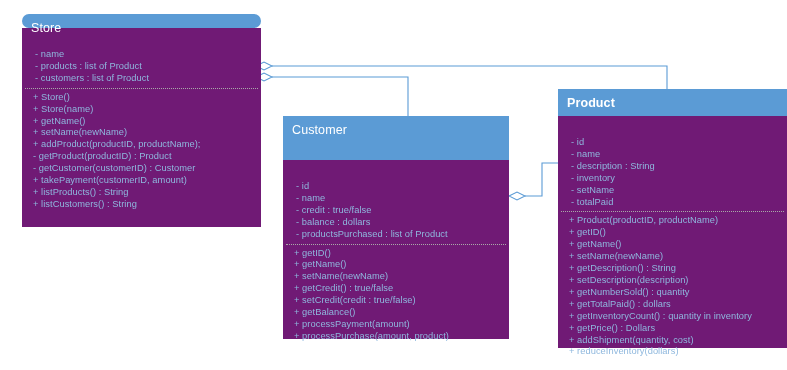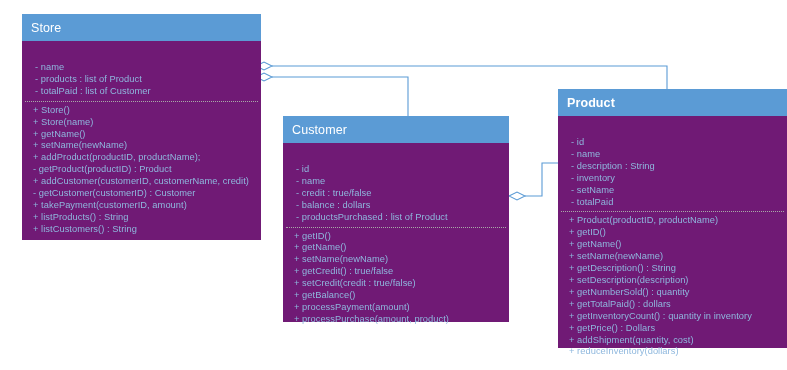--- a/index.html
+++ b/index.html
@@ -83,48 +83,47 @@
     <polygon points="256,77 264,73 272,77 264,81" fill="#FFFFFF" stroke="#5B9BD5" stroke-width="1.1"></polygon>
   </g>
 
   <g>
     <path d="M 525 196 L 542 196 L 542 163 L 558 163" fill="none" stroke="#5B9BD5" stroke-width="1.1"></path>
     <polygon points="509,196 517,192 525,196 517,200" fill="#FFFFFF" stroke="#5B9BD5" stroke-width="1.1"></polygon>
   </g>
 </svg>
 
 <div class="uml-class" id="class-store" style="left:22px; top:14px; width:239px;">
-  <div class="uml-header" style="height:27px;">
+  <div class="uml-header" style="height:14px;border-radius:9px;">
     <span>Store</span>
   </div>
   <div class="uml-body" style="height:199px;">
     <ul class="uml-section uml-attrs">
       <li class="uml-member">- name</li>
       <li class="uml-member">- products : list of Product</li>
-      <li class="uml-member">- totalPaid : list of Customer</li>
+      <li class="uml-member">- customers : list of Product</li>
     </ul>
     <div class="uml-divider"></div>
     <ul class="uml-section uml-methods">
       <li class="uml-member">+ Store()</li>
       <li class="uml-member">+ Store(name)</li>
       <li class="uml-member">+ getName()</li>
       <li class="uml-member">+ setName(newName)</li>
       <li class="uml-member">+ addProduct(productID, productName);</li>
       <li class="uml-member">- getProduct(productID) : Product</li>
-      <li class="uml-member">+ addCustomer(customerID, customerName, credit)</li>
       <li class="uml-member">- getCustomer(customerID) : Customer</li>
       <li class="uml-member">+ takePayment(customerID, amount)</li>
       <li class="uml-member">+ listProducts() : String</li>
       <li class="uml-member">+ listCustomers() : String</li>
     </ul>
   </div>
 </div>
 
 <div class="uml-class" id="class-customer" style="left:283px; top:116px; width:226px;">
-  <div class="uml-header" style="height:27px;">
+  <div class="uml-header" style="height:44px;">
     <span>Customer</span>
   </div>
   <div class="uml-body" style="height:179px;">
     <ul class="uml-section uml-attrs">
       <li class="uml-member">- id</li>
       <li class="uml-member">- name</li>
       <li class="uml-member">- credit : true/false</li>
       <li class="uml-member">- balance : dollars</li>
       <li class="uml-member">- productsPurchased : list of Product</li>
     </ul>

